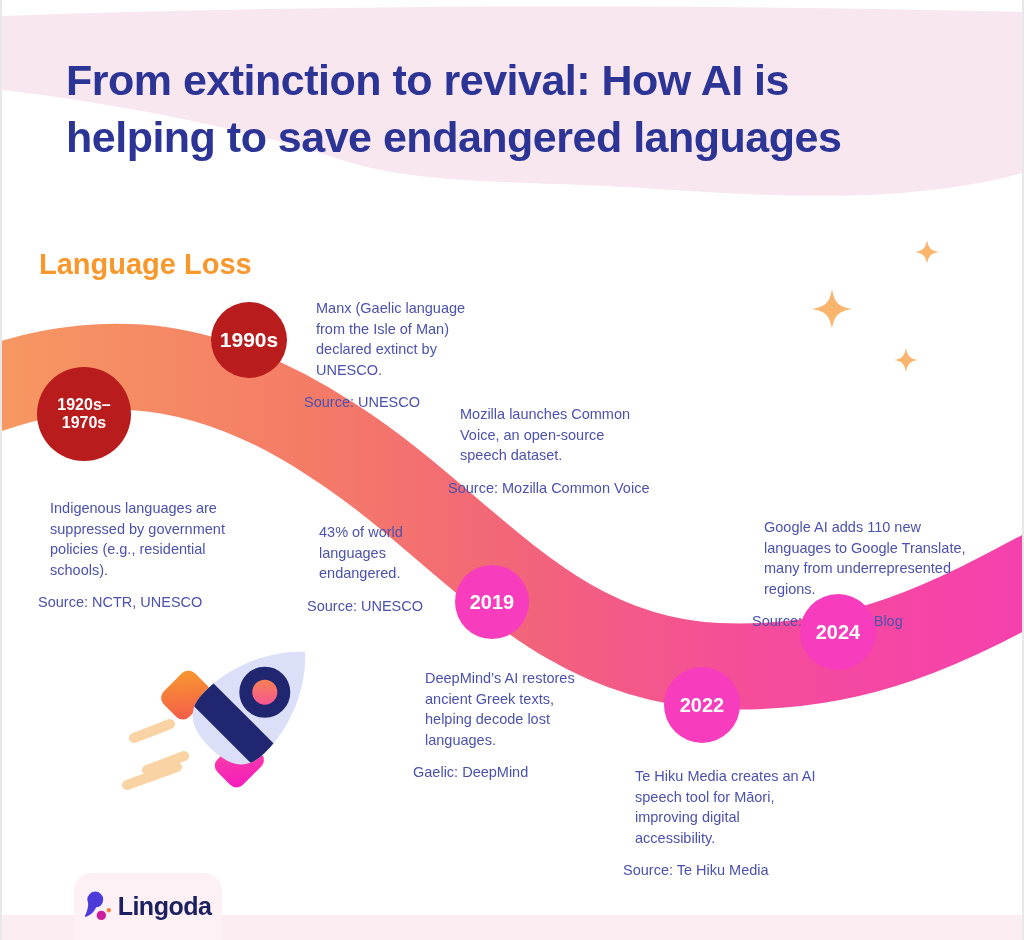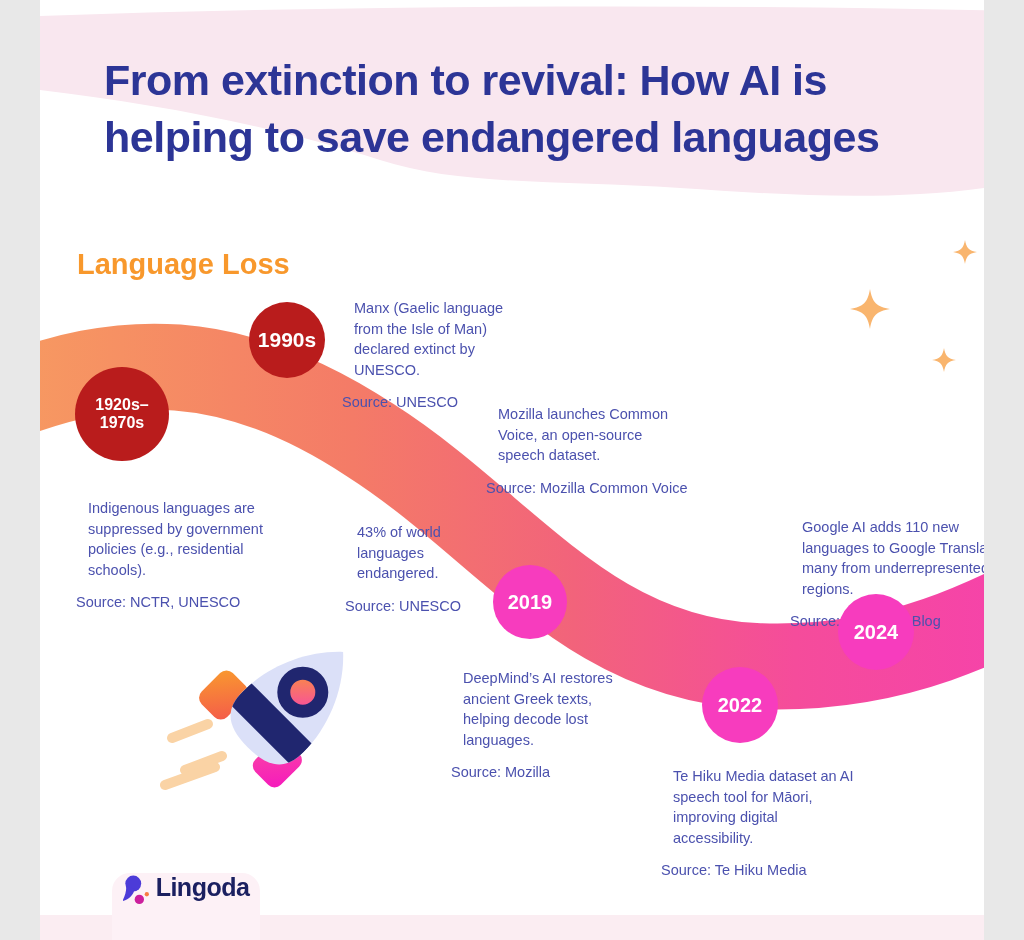--- a/index.html
+++ b/index.html
@@ -1,17 +1,17 @@
 <!DOCTYPE html>
 <html><head>
 <meta charset="utf-8">
 <style>
   html,body{margin:0;padding:0;background:#e8e8e8;}
   .canvas{
-    position:relative;width:944px;height:940px;margin:0 auto;
+    position:relative;width:1020px;height:940px;margin:0 auto;
     background:#ffffff;overflow:hidden;
     font-family:"Liberation Sans","DejaVu Sans",sans-serif;
   }
   svg{display:block;}
   .bg-layer{position:absolute;left:0;top:0;z-index:0;}
 
   
   .title{
     position:absolute;left:64px;top:52px;width:900px;z-index:3;
     color:#2C3596;font-size:43px;line-height:1.32;font-weight:bold;
@@ -47,21 +47,21 @@
   .ev3-text{left:305px;top:510px;width:138px;}
   .ev4-text{left:411px;top:656px;width:200px;}
   .ev5-text{left:621px;top:754px;width:208px;}
   .ev6-text{left:750px;top:505px;width:232px;}
 
   
   .footer-strip{position:absolute;left:0;top:915px;width:1024px;height:25px;background:#FBEDF2;z-index:1;}
   .logo-card{
     position:absolute;left:72px;top:873px;width:148px;height:67px;z-index:2;
     background:#FDF1F6;border-radius:18px 18px 0 0;
-    display:flex;align-items:flex-start;justify-content:center;gap:5px;
+    display:flex;align-items:center;justify-content:center;gap:5px;
   }
   .brand-text{color:#1B2060;font-size:25px;font-weight:bold;letter-spacing:-0.5px;}
 
   .rocket-wrap{position:absolute;left:95px;top:628px;z-index:2;}
 </style>
 </head>
 <body>
 
 <div class="canvas">
 
@@ -117,26 +117,26 @@
   </div>
 
   <div class="event-text ev3-text">
     <p class="desc">43% of world languages endangered.</p>
     <p class="src">Source: UNESCO</p>
   </div>
 
   <div class="event-circle c-pink ev4-circle">2019</div>
   <div class="event-text ev4-text">
     <p class="desc">DeepMind’s AI restores ancient Greek texts, helping decode lost languages.</p>
-    <p class="src">Source: Mozilla</p>
+    <p class="src">Gaelic: DeepMind</p>
   </div>
 
   <div class="event-circle c-pink ev5-circle">2022</div>
   <div class="event-text ev5-text">
-    <p class="desc">Te Hiku Media dataset an AI speech tool for Māori, improving digital accessibility.</p>
+    <p class="desc">Te Hiku Media creates an AI speech tool for Māori, improving digital accessibility.</p>
     <p class="src">Source: Te Hiku Media</p>
   </div>
 
   <div class="event-circle c-pink ev6-circle">2024</div>
   <div class="event-text ev6-text">
     <p class="desc">Google AI adds 110 new languages to Google Translate, many from underrepresented regions.</p>
     <p class="src">Source: Google AI Blog</p>
   </div>
 
   <div class="rocket-wrap">

